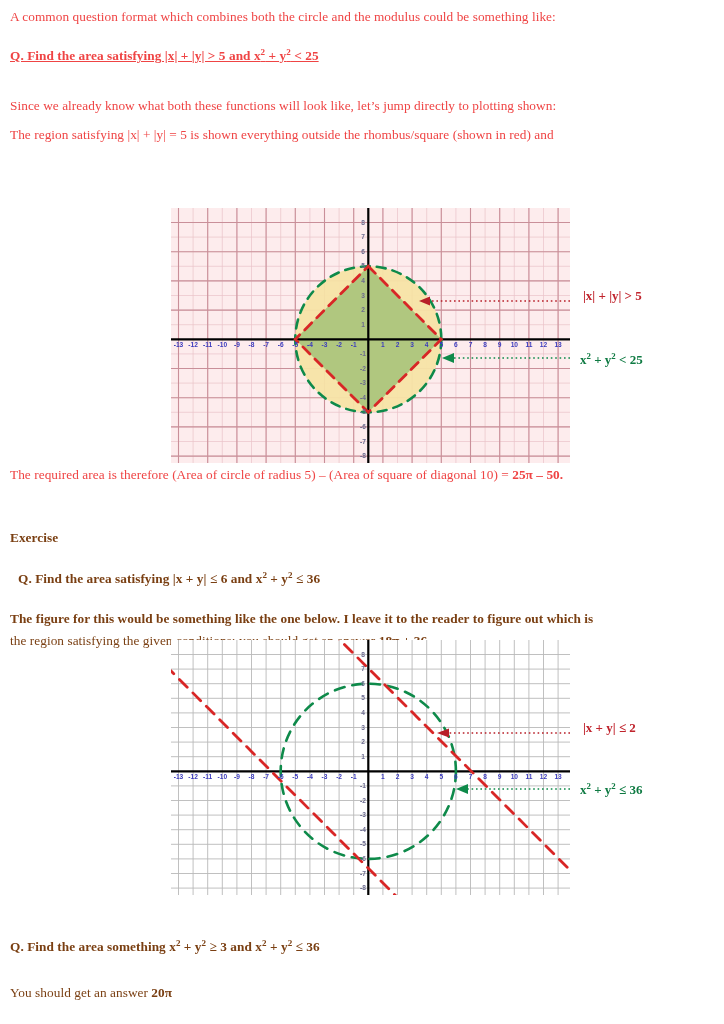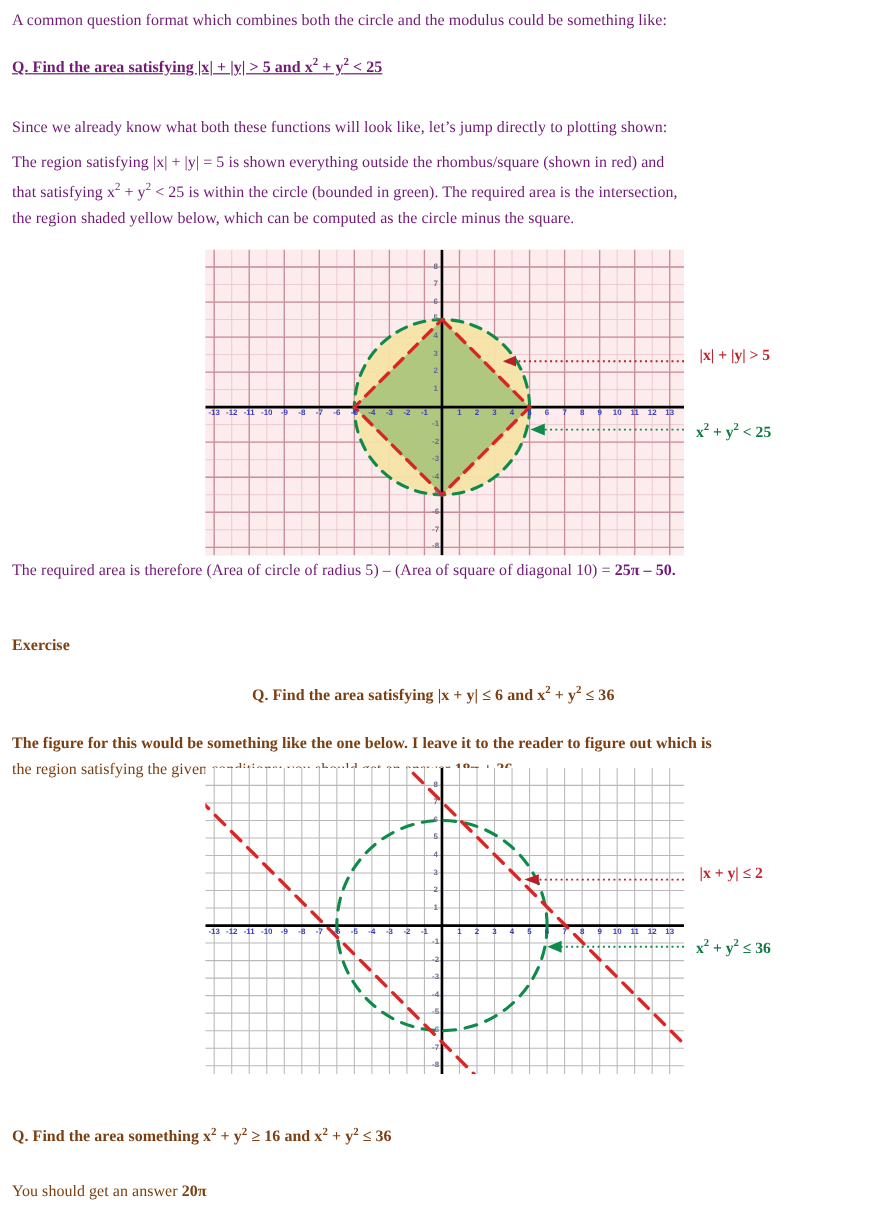--- a/index.html
+++ b/index.html
@@ -7,21 +7,21 @@
     width:724px;height:1024px;position:relative;overflow:hidden;
     font-family:"Liberation Serif","DejaVu Serif",serif;
     color:#1a1a1a;
   }
   .page{position:absolute;left:0;top:0;width:724px;height:1024px;}
 
   .para{
     position:absolute;
     font-size:13.3px;
     line-height:22px;
-    color:#701a75;
+    color:#ef4444;
     letter-spacing:0.05px;
   }
   .para.brown{color:#7a3f12;}
   .para.bold{font-weight:bold;}
   b{font-weight:bold;}
   sup{font-size:0.68em;vertical-align:super;line-height:0;}
 
   
   .figure{position:absolute;}
   .fig1{left:171px;top:208px;width:399px;height:255px;background:#fdeced;}
@@ -61,44 +61,40 @@
   <div class="para" style="left:10px;top:6px;width:706px;">A common question format which combines both the circle and the modulus could be something like:</div>
 
   <div class="para bold" style="left:10px;top:45px;width:706px;text-decoration:underline;">
     <span>Q. Find the area satisfying |x| + |y| &gt; 5 and x</span><sup>2</sup><span> + y</span><sup>2</sup><span> &lt; 25</span>
   </div>
 
   <div class="para" style="left:10px;top:95px;width:706px;">Since we already know what both these functions will look like, let’s jump directly to plotting shown:</div>
 
   <div class="para" style="left:10px;top:124px;width:712px;">The region satisfying |x| + |y| = 5 is shown everything outside the rhombus/square (shown in red) and</div>
 
-  <div class="para" style="left:10px;top:149px;width:712px;">
-    <span>that satisfying x</span><sup>2</sup><span> + y</span><sup>2</sup><span> &lt; 25 is within the circle (bounded in green). The required area is the intersection,</span>
-  </div>
-
-  <div class="para" style="left:10px;top:171px;width:712px;">the region shaded yellow below, which can be computed as the circle minus the square.</div>
+
 
   <div class="para" style="left:10px;top:464px;width:712px;">
     <span>The required area is therefore (Area of circle of radius 5) – (Area of square of diagonal 10) = </span><b>25π – 50.</b>
   </div>
 
   <div class="para brown bold" style="left:10px;top:527px;">Exercise</div>
 
-  <div class="para brown bold" style="left:8px;top:568px;width:706px;text-align:center;">
+  <div class="para brown bold" style="left:18px;top:568px;width:706px;">
     <span>Q. Find the area satisfying |x + y| ≤ 6 and x</span><sup>2</sup><span> + y</span><sup>2</sup><span> ≤  36</span>
   </div>
 
   <div class="para brown" style="left:10px;top:608px;width:712px;font-weight:bold;">The figure for this would be something like the one below. I leave it to the reader to figure out which is</div>
 
   <div class="para brown" style="left:10px;top:630px;width:712px;">
     <span>the region satisfying the given conditions; you should get an answer </span><b>18π + 36</b>
   </div>
 
   <div class="para brown bold" style="left:10px;top:936px;width:706px;">
-    <span>Q. Find the area something x</span><sup>2</sup><span> + y</span><sup>2</sup><span> ≥ 16 and x</span><sup>2</sup><span> + y</span><sup>2</sup><span> ≤  36</span>
+    <span>Q. Find the area something x</span><sup>2</sup><span> + y</span><sup>2</sup><span> ≥ 3 and x</span><sup>2</sup><span> + y</span><sup>2</sup><span> ≤  36</span>
   </div>
 
   <div class="para brown" style="left:10px;top:982px;width:706px;">
     <span>You should get an answer </span><b>20π</b>
   </div>
 
   <div class="figure fig1">
     <div class="gridwrap">
       <svg class="plot" width="399" height="255" viewBox="0 0 399 255">
         <defs>

